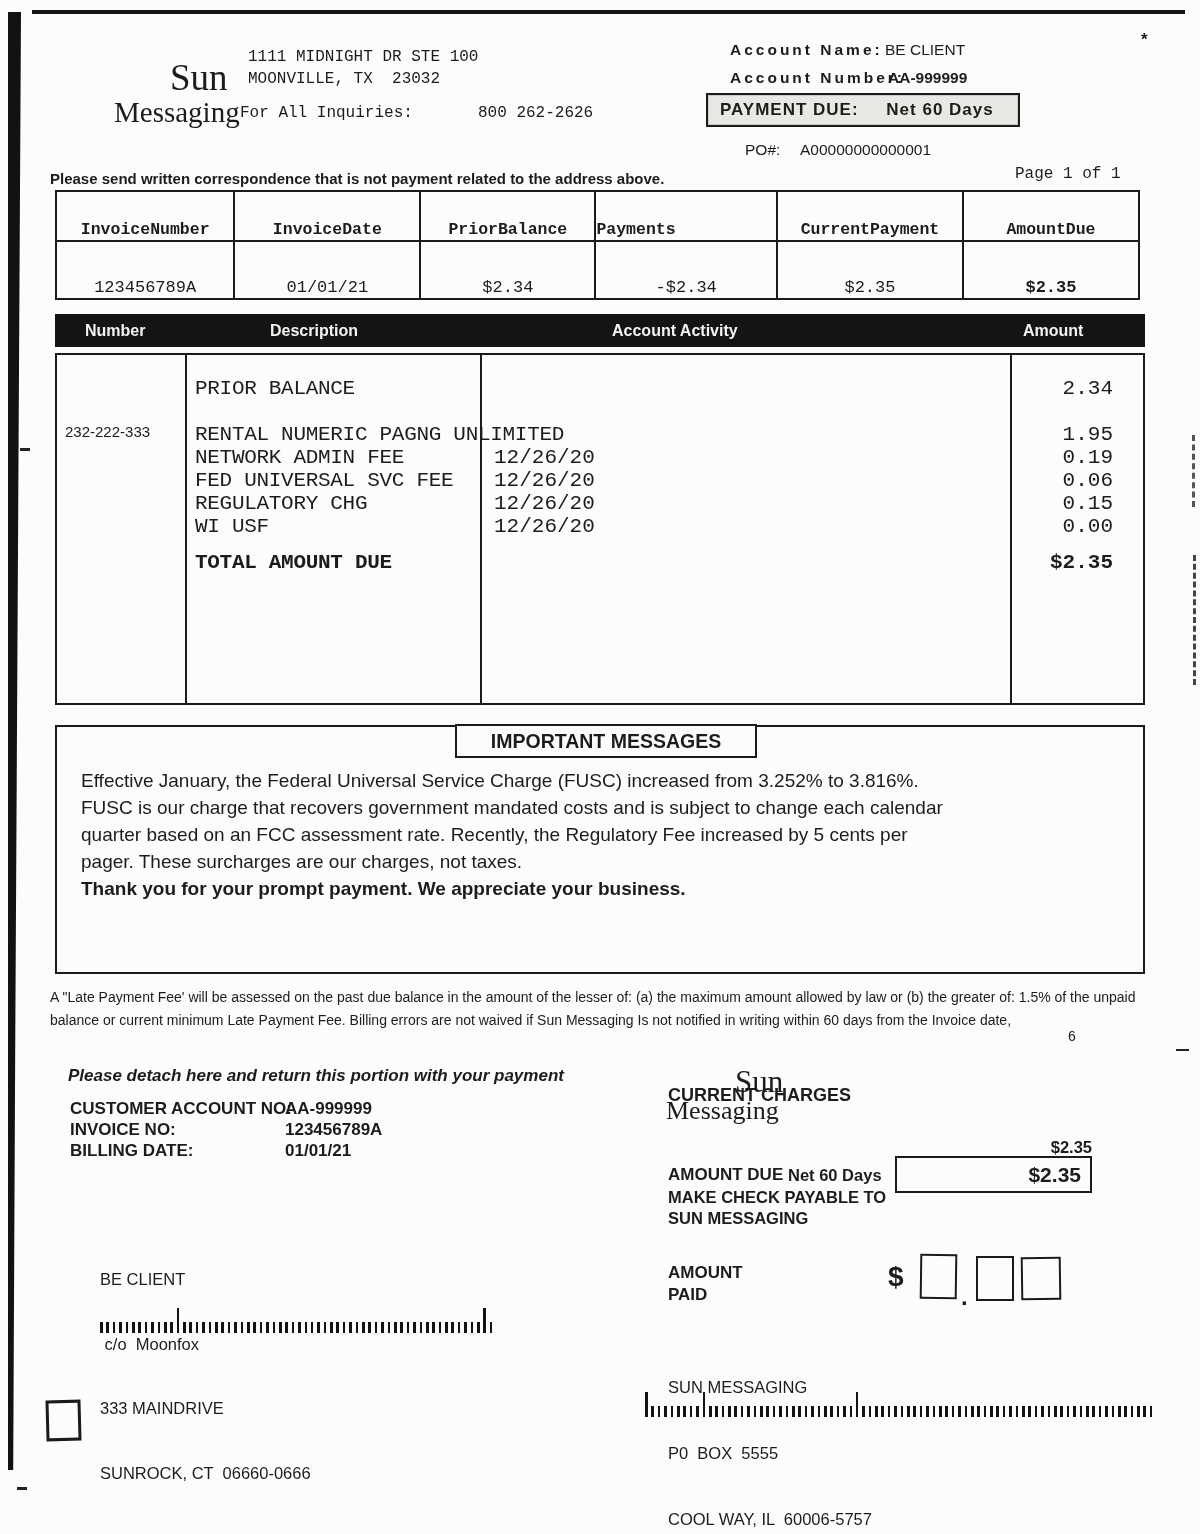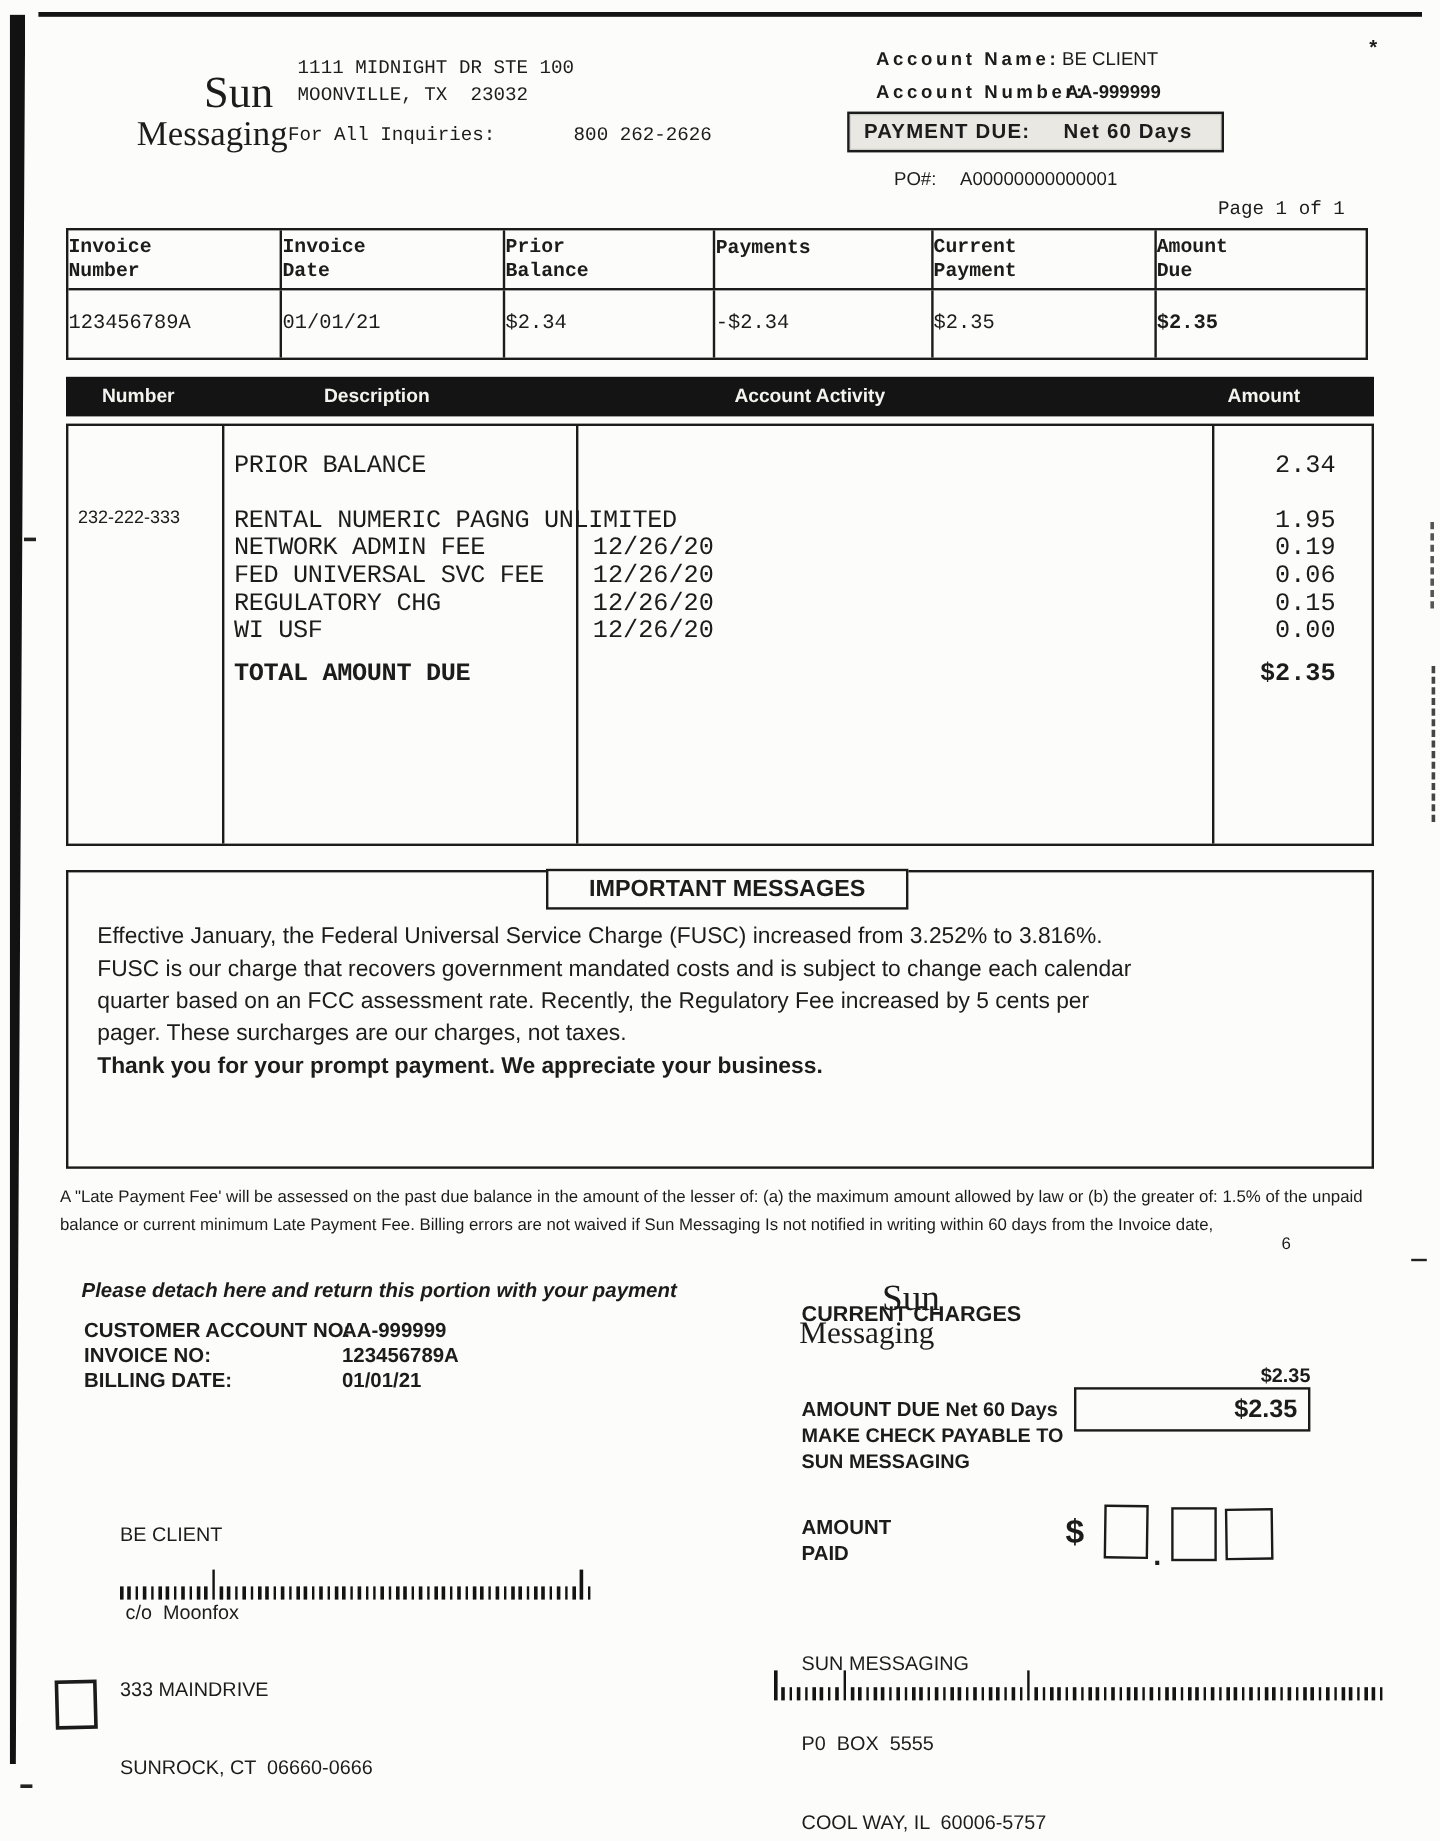--- a/index.html
+++ b/index.html
@@ -23,21 +23,21 @@
   
   .acct-label{font-weight:bold;letter-spacing:3px;font-size:15.5px}
   .pay-box{left:706px;top:93px;width:314px;height:34px;border:2.5px solid #1b1b1b;background:#e9e8e3;
            line-height:29px;padding-left:12px;font-size:17px;letter-spacing:1px;
            box-shadow:inset 0 0 0 1px rgba(120,120,110,.25)}
 
   
   .inv-table{left:55px;top:190px;width:1085px;height:110px;border:2.5px solid #1b1b1b;display:flex;flex-direction:column}
   .inv-row{display:flex;flex:1}
   .inv-row.head{flex:0 0 50px;border-bottom:2.5px solid #1b1b1b}
-  .inv-cell{border-right:2.5px solid #1b1b1b;display:flex;flex-direction:column;align-items:flex-start;justify-content:center;
+  .inv-cell{border-right:2.5px solid #1b1b1b;display:flex;flex-direction:row;align-items:flex-end;justify-content:center;
             font-family:"Liberation Mono","DejaVu Sans Mono",monospace;font-size:16.5px;line-height:20px;text-align:center}
   .inv-cell:last-child{border-right:none}
   .inv-row.head .inv-cell{font-weight:bold}
   .cw1{flex:0 0 16.5%}.cw2{flex:0 0 17.2%}.cw3{flex:0 0 16.2%}.cw4{flex:0 0 16.8%}.cw5{flex:0 0 17.2%}.cw6{flex:1}
 
   
   .act-head{left:55px;top:314px;width:1090px;height:33px;background:#141414;color:#f4f4ef;font-size:16px}
   .act-head span{position:absolute;line-height:33px;font-weight:bold}
   .act-table{left:55px;top:353px;width:1090px;height:352px;border:2.5px solid #1b1b1b}
   .vline{position:absolute;top:0;bottom:0;width:2px;background:#1b1b1b}
@@ -91,20 +91,21 @@
   <span class="abs" style="left:885px;top:41px;font-size:15.5px">BE CLIENT</span>
   <span class="abs acct-label" style="left:730px;top:69px">Account Number:</span>
   <span class="abs b" style="left:888px;top:69px;font-size:15.5px">AA-999999</span>
   <div class="abs pay-box">
     <span class="b">PAYMENT DUE:</span>
     <span class="b" style="margin-left:22px">Net 60 Days</span>
   </div>
   <span class="abs" style="left:745px;top:141px;font-size:15.5px">PO#:</span>
   <span class="abs" style="left:800px;top:141px;font-size:15.5px">A00000000000001</span>
 
+  <div class="abs b" style="left:50px;top:170px;font-size:15px">Please send written correspondence that is not payment related to the address above.</div>
   <div class="abs mono" style="left:1015px;top:165px;font-size:16px">Page 1 of 1</div>
 
   <div class="abs inv-table">
     <div class="inv-row head">
       <div class="inv-cell cw1">
           <span>Invoice</span>
           <span>Number</span>
         </div>
       <div class="inv-cell cw2">
           <span>Invoice</span>

